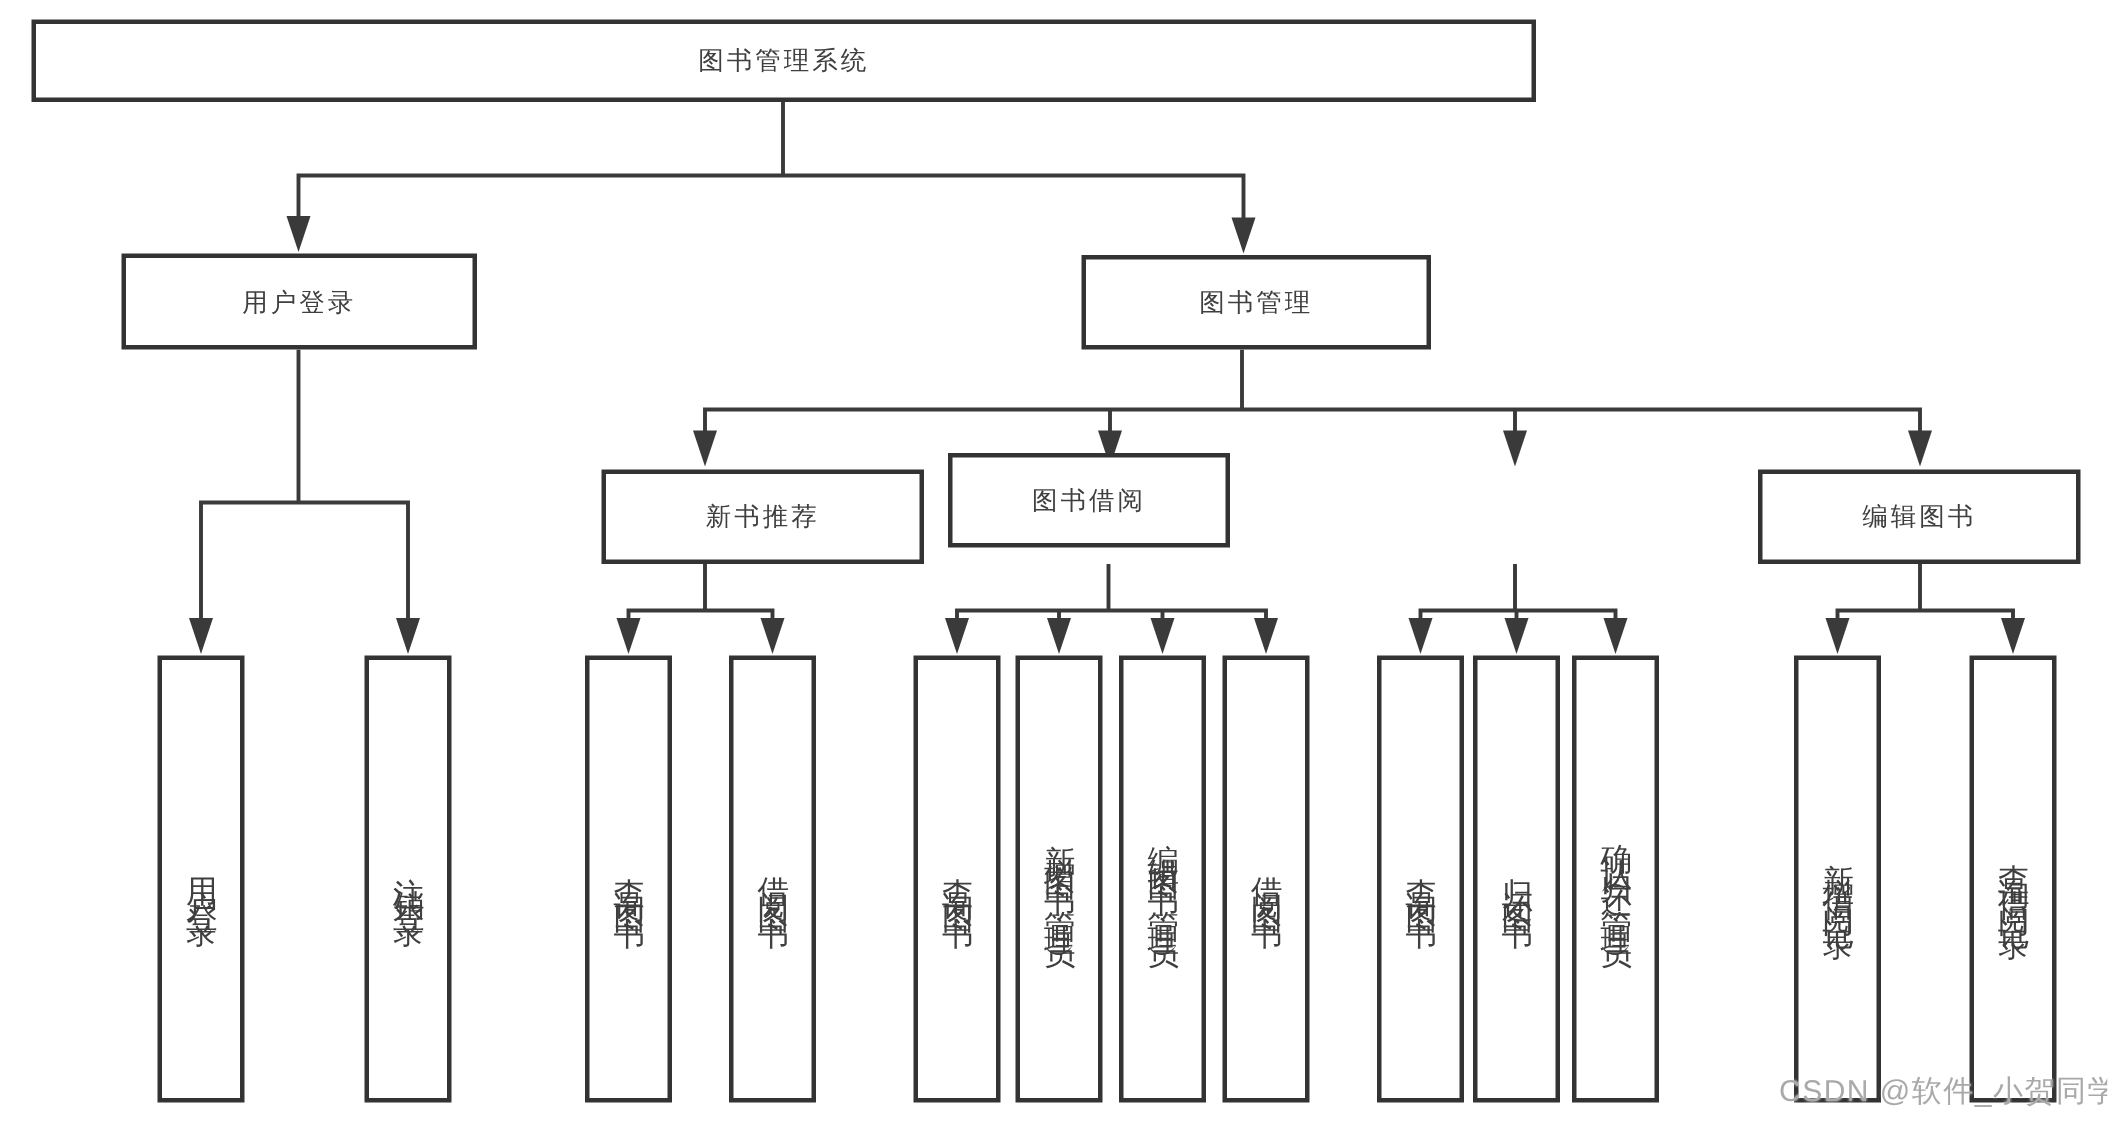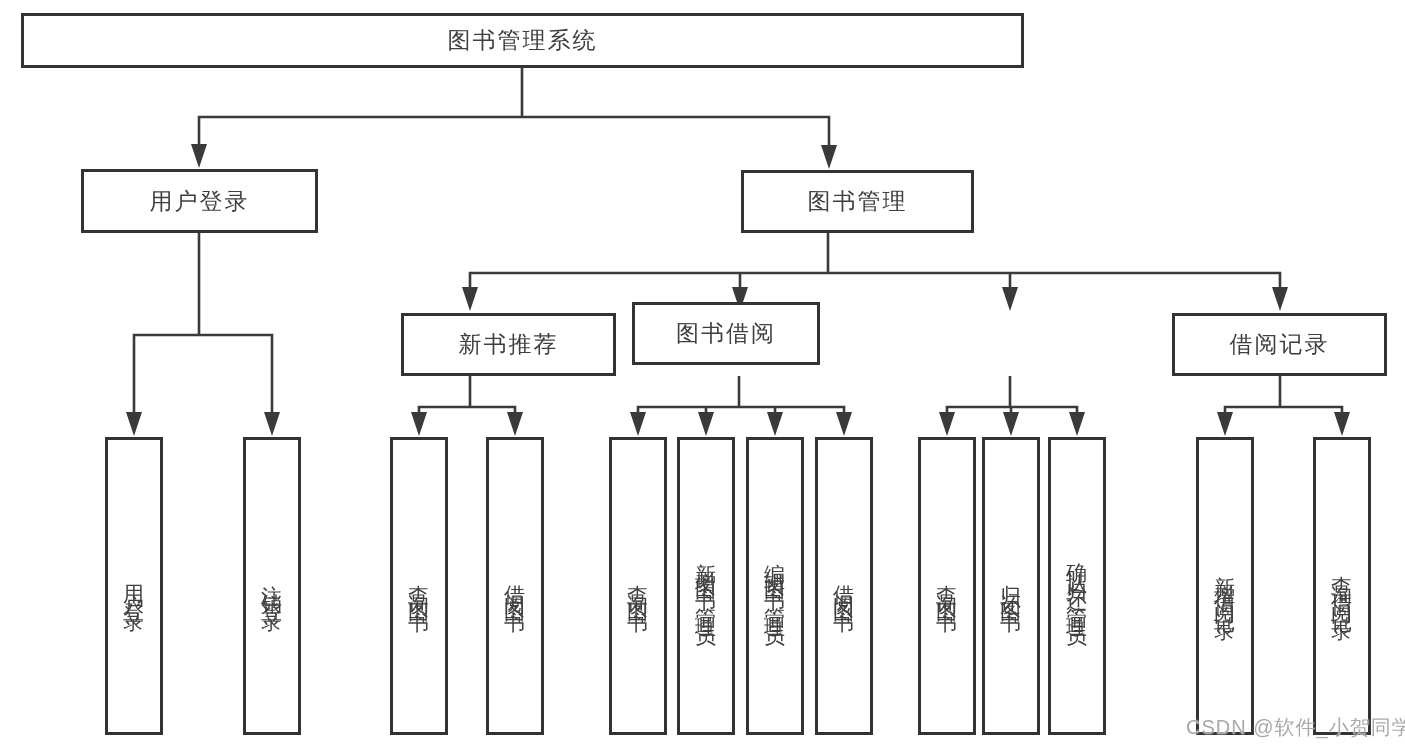--- a/index.html
+++ b/index.html
@@ -16,21 +16,21 @@
     box-sizing:border-box;
     border:3px solid #333333;
     background:#ffffff;
     color:#3f3f3f;
     display:flex;
     align-items:center;
     justify-content:center;
     text-align:center;
   }
   .h-node{
-    font-size:23px;
+    font-size:17px;
     letter-spacing:2px;
     line-height:1;
     white-space:nowrap;
   }
   .v-node{
     font-size:21px;
     writing-mode:vertical-rl;
     text-orientation:mixed;
     letter-spacing:9px;
     line-height:1;
@@ -86,25 +86,25 @@
       <polygon points="1011,436 1003,412 1019,412"></polygon>
       <polygon points="1077,436 1069,412 1085,412"></polygon>
       <polygon points="1225,436 1217,412 1233,412"></polygon>
       <polygon points="1342,436 1334,412 1350,412"></polygon>
     </g>
   </svg>
 
   <div class="node h-node" style="left:21px;top:13px;width:1003px;height:55px;">图书管理系统</div>
 
   <div class="node h-node" style="left:81px;top:169px;width:237px;height:64px;">用户登录</div>
-  <div class="node h-node" style="left:741px;top:170px;width:233px;height:63px;">图书管理</div>
+  <div class="node h-node" style="left:721px;top:170px;width:233px;height:63px;">图书管理</div>
 
   <div class="node h-node" style="left:362px;top:313px;width:215px;height:63px;margin-left:39px;">新书推荐</div>
   <div class="node h-node" style="left:632px;top:302px;width:188px;height:63px;">图书借阅</div>
-  <div class="node h-node" style="left:1172px;top:313px;width:215px;height:63px;">借阅记录</div>
+  <div class="node h-node" style="left:1172px;top:313px;width:215px;height:63px;">编辑图书</div>
 
   <div class="node v-node" style="left:105px;top:437px;width:58px;height:298px;">用户登录</div>
   <div class="node v-node" style="left:243px;top:437px;width:58px;height:298px;">注销登录</div>
 
   <div class="node v-node" style="left:390px;top:437px;width:58px;height:298px;">查询图书</div>
   <div class="node v-node" style="left:486px;top:437px;width:58px;height:298px;">借阅图书</div>
 
   <div class="node v-node" style="left:609px;top:437px;width:58px;height:298px;">查询图书</div>
   <div class="node v-node" style="left:677px;top:437px;width:58px;height:298px;">新增图书（管理员）</div>
   <div class="node v-node" style="left:746px;top:437px;width:58px;height:298px;">编辑图书（管理员）</div>

